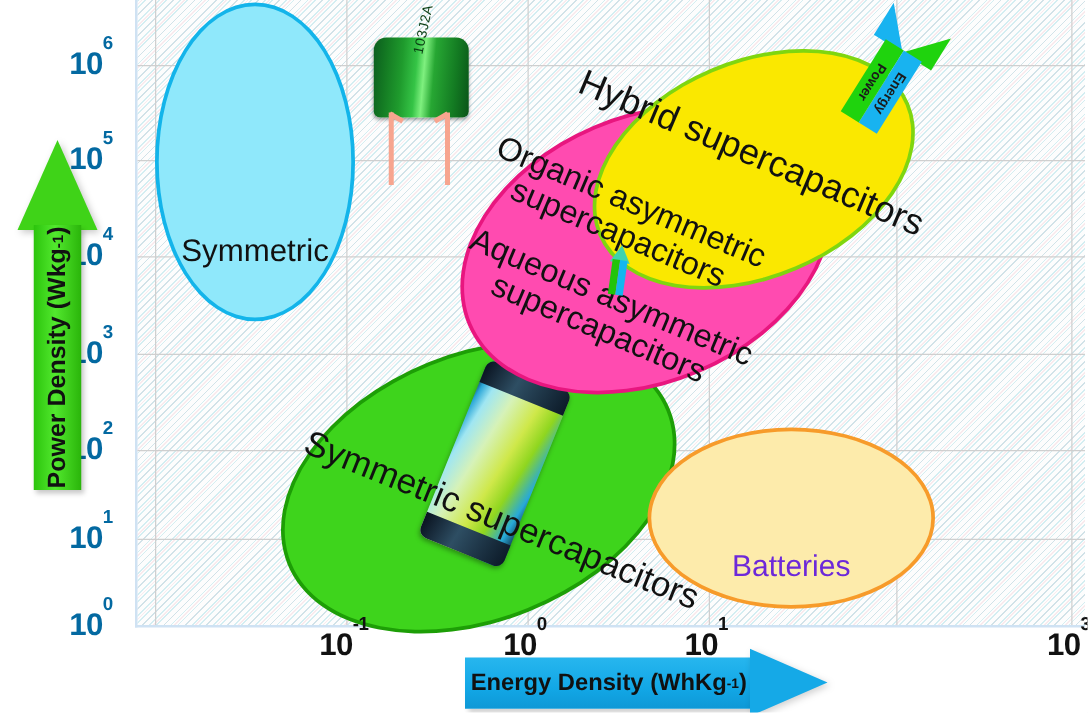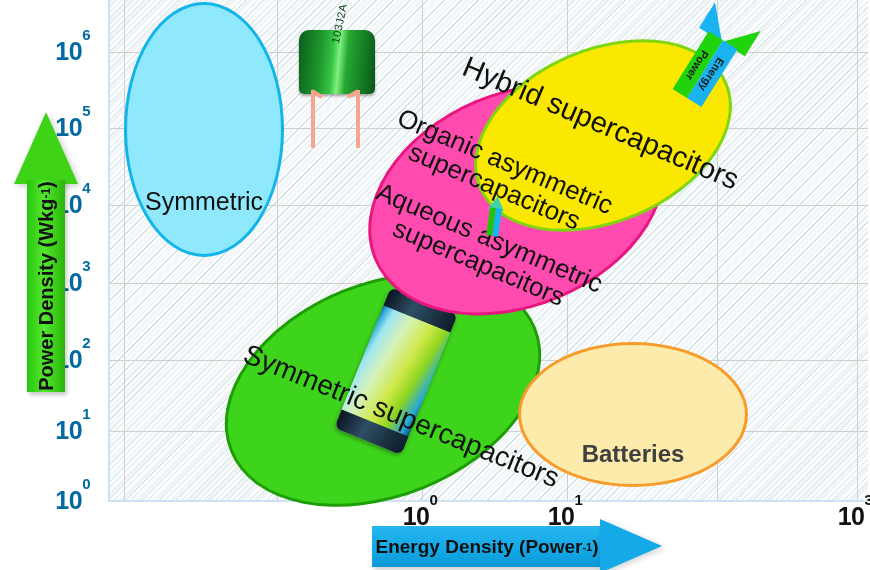--- a/index.html
+++ b/index.html
@@ -152,21 +152,21 @@
   #t-aqueous{
     left:383px;top:178px;font-size:26px;transform:rotate(23deg);
     transform-origin:0 0;text-align:center;
   }
   #t-symmetric{
     left:250px;top:340px;font-size:28px;transform:rotate(22deg);
     transform-origin:0 0;
   }
   #batt-text{
     position:absolute;left:0;bottom:16px;width:100%;text-align:center;
-    font-size:24px;font-weight:700;color:#404040;
+    font-size:24px;font-weight:400;color:#6d28d9;
   }
 
   
   #pinkmini{
     position:absolute;left:487px;top:196px;width:16px;height:40px;
     transform:rotate(8deg);
   }
   #pinkmini .s1{position:absolute;left:2px;top:12px;width:6px;height:28px;background:#22c40a;}
   #pinkmini .s2{position:absolute;left:8px;top:12px;width:6px;height:28px;background:#15b6ef;}
   #pinkmini .h{
@@ -318,20 +318,23 @@
   <div class="ytick" style="top:346px">
     <span>10</span><sup>2</sup>
   </div>
   <div class="ytick" style="top:417px">
     <span>10</span><sup>1</sup>
   </div>
   <div class="ytick" style="top:487px">
     <span>10</span><sup>0</sup>
   </div>
 
+  <div class="xtick" style="left:230px">
+    <span>10</span><sup>-1</sup>
+  </div>
   <div class="xtick" style="left:375px">
     <span>10</span><sup>0</sup>
   </div>
   <div class="xtick" style="left:520px">
     <span>10</span><sup>1</sup>
   </div>
   <div class="xtick" style="left:810px">
     <span>10</span><sup>3</sup>
   </div>
 
@@ -342,19 +345,19 @@
       <span>Power Density (Wkg</span>
         <sup>-1</sup>
         <span>)</span>
     </div>
   </div>
 
   <div id="xarrow">
     <div class="shaft"></div>
     <div class="head"></div>
     <div id="xlabel">
-      <span>Energy Density (Power</span>
+      <span>Energy Density (WhKg</span>
         <sup>-1</sup>
         <span>)</span>
     </div>
   </div>
 
 </div>
 
 </body></html>

